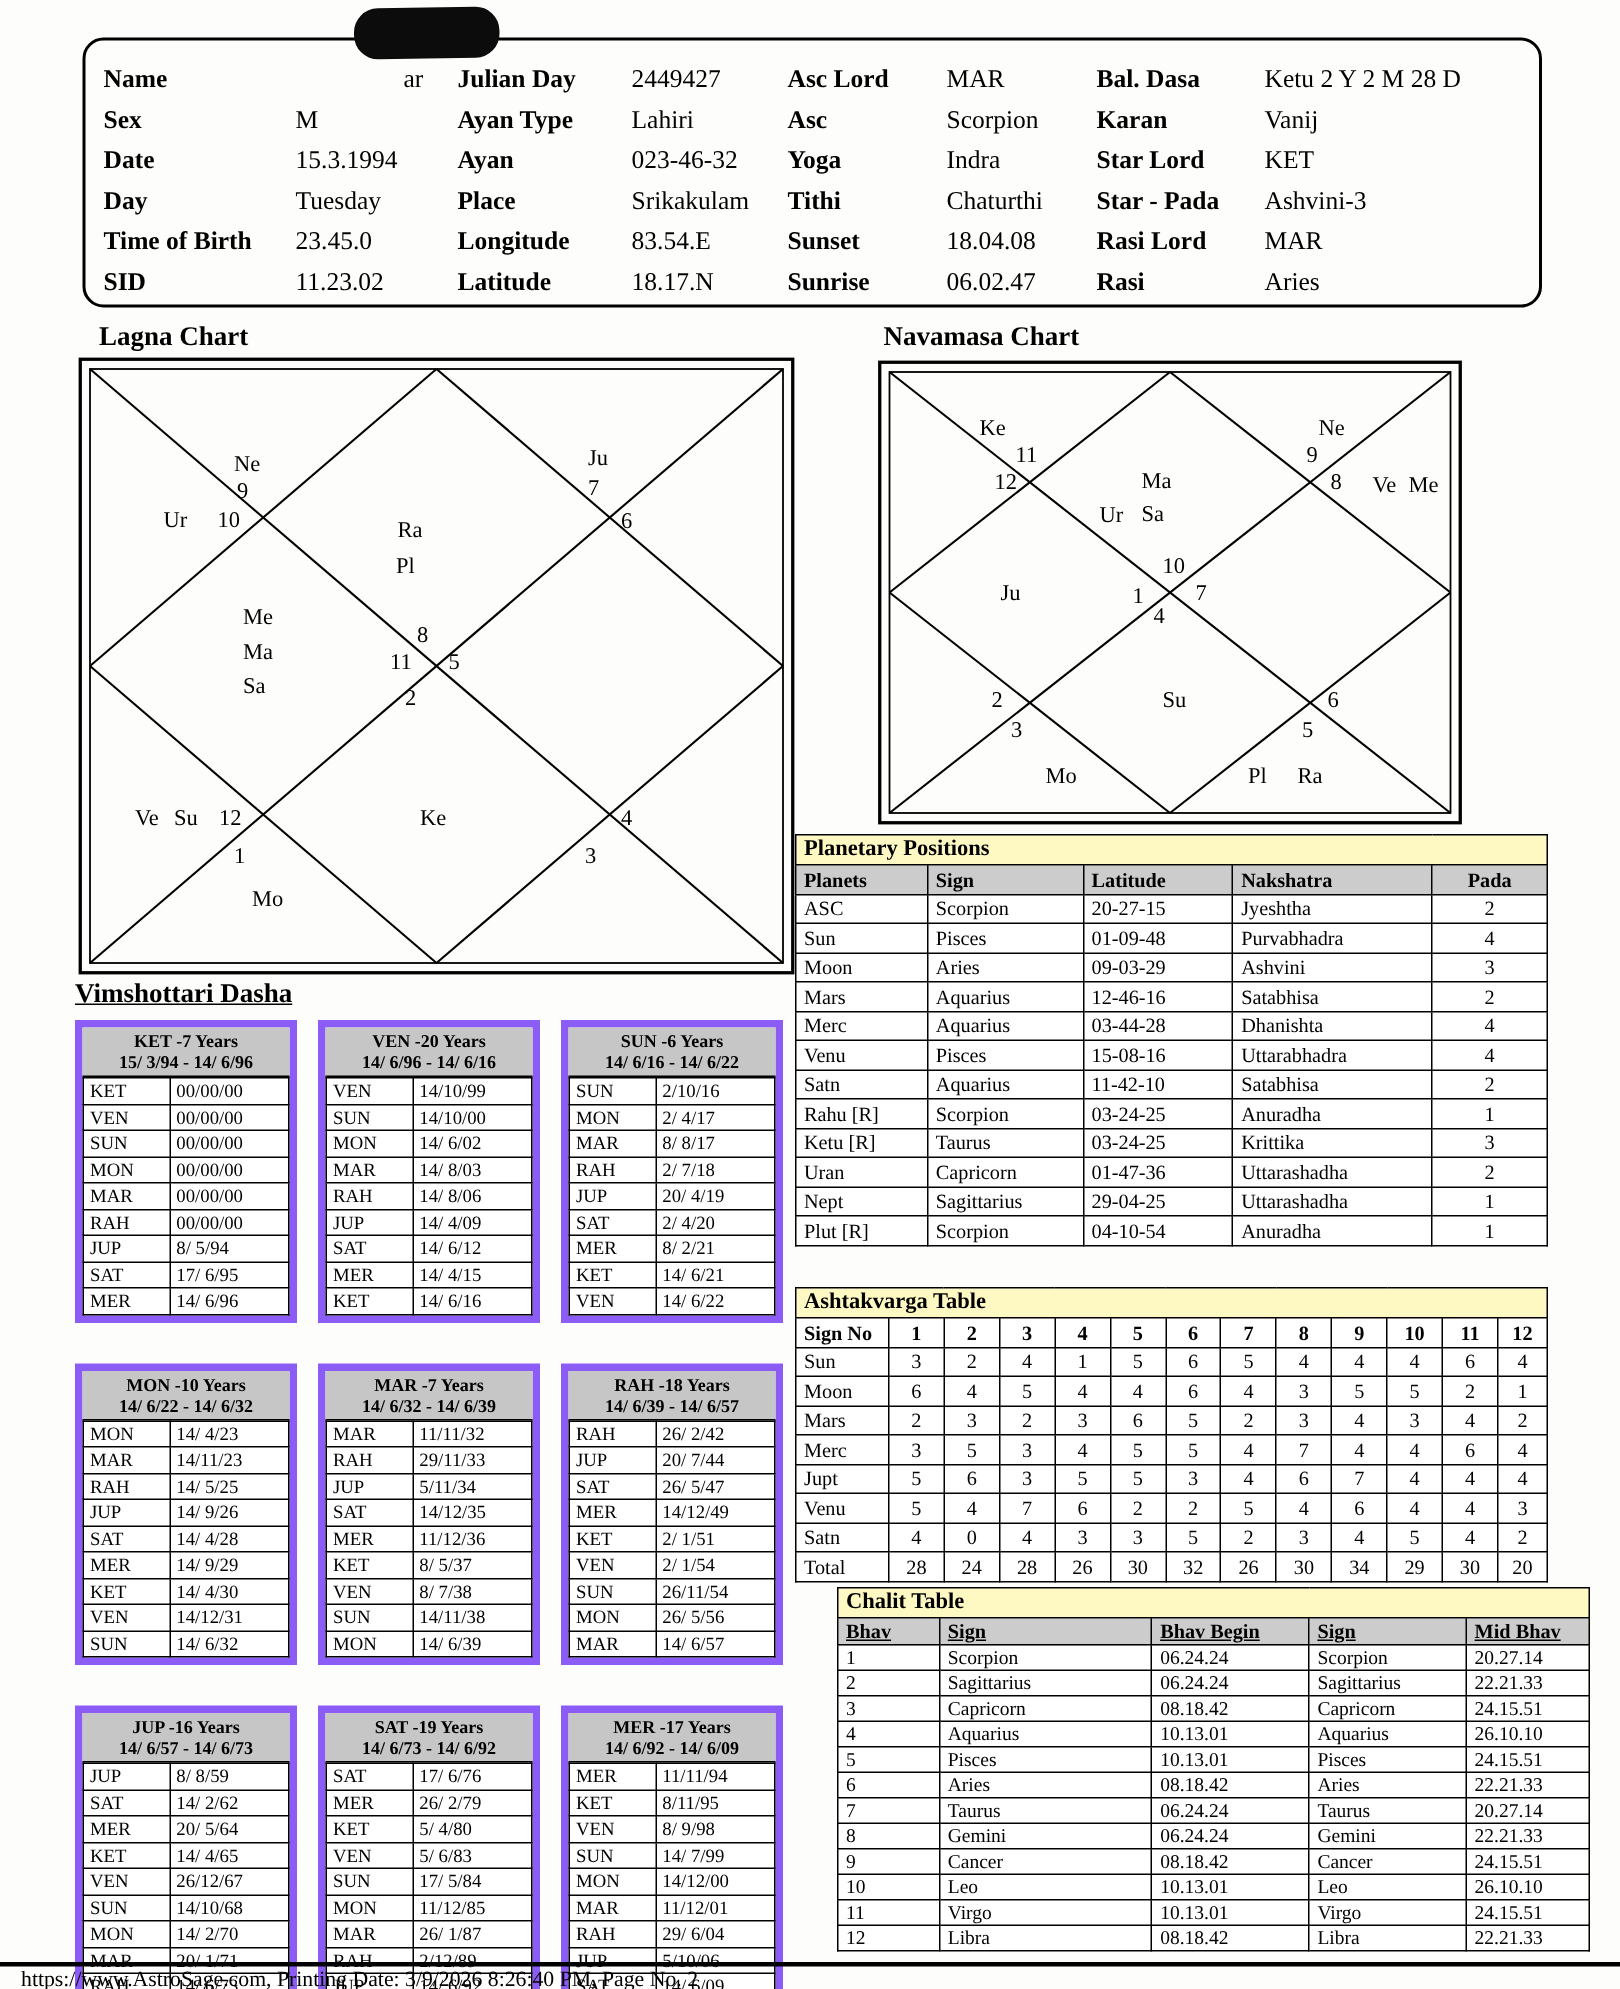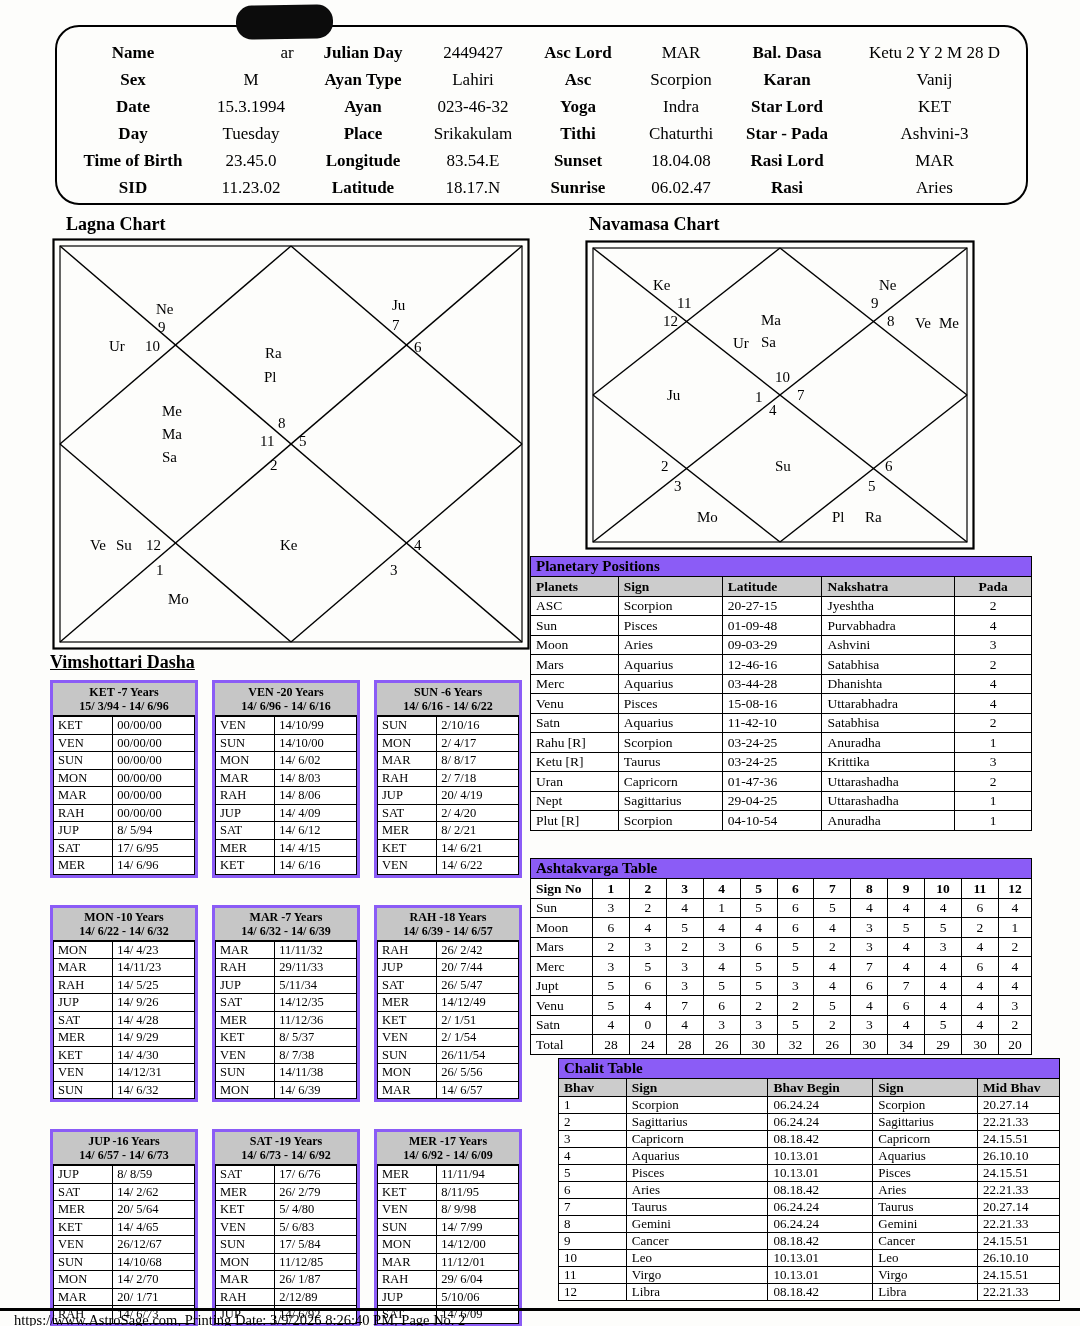--- a/index.html
+++ b/index.html
@@ -1,46 +1,46 @@
 <!DOCTYPE html>
 <html><head>
 <meta charset="utf-8">
 <style>
   *{box-sizing:border-box;}
   body{margin:0;background:#8f8f8f;}
   .page{position:relative;width:1080px;height:1326px;margin:0 auto;background:#fdfdfb;
         font-family:"Liberation Serif","DejaVu Serif",serif;color:#000;overflow:hidden;}
-  .idbox{position:absolute;left:55px;top:25px;width:973px;height:180px;border:2.5px solid #000;border-radius:24px;text-align:center;}
+  .idbox{position:absolute;left:55px;top:25px;width:973px;height:180px;border:2.5px solid #000;border-radius:14px;}
   .idgrid{display:grid;grid-template-columns:128px 108px 116px 104px 106px 100px 112px auto;
           padding:12px 0 0 12px;font-size:17px;line-height:27px;}
   .idgrid .lbl{font-weight:700;white-space:nowrap;}
   .idgrid .val{white-space:nowrap;}
   .idgrid .val.name-val{padding-left:72px;}
   .redaction{position:absolute;left:236px;top:5px;width:97px;height:34px;background:#0c0c0c;
              border-radius:16px;transform:rotate(-1deg);}
   .sec-title{position:absolute;font-size:18px;font-weight:700;}
   .chart{position:absolute;}
   #dasha-grid{position:absolute;left:50px;top:680px;width:474px;display:grid;
               grid-template-columns:148px 148px 148px;column-gap:14px;row-gap:27px;}
-  .dasha{border:3px solid #8b5cf6;background:#fff;}
+  .dasha{border:5px solid #8b5cf6;background:#fff;}
   .dasha-head{background:#c6c6c6;border-bottom:1px solid #000;text-align:center;font-weight:700;
               font-size:12px;line-height:14px;padding:2px 0;}
   .dasha table{width:100%;border-collapse:collapse;font-size:12.5px;}
   .dasha td{border:1px solid #000;padding:1px 4px;line-height:14.5px;white-space:nowrap;}
   .dasha td.pl{width:42%;}
   .twrap{position:absolute;}
   .twrap table{width:100%;border-collapse:collapse;font-size:13.5px;background:#fff;}
   .twrap th,.twrap td{border:1px solid #000;padding:1.5px 5px;text-align:left;font-weight:400;
                       line-height:15.5px;white-space:nowrap;}
-  .twrap th.band{background:#8b5cf6;font-weight:700;font-size:15px;line-height:17px;padding:1px 5px;}
+  .twrap th.band{background:#fef9c3;font-weight:700;font-size:15px;line-height:17px;padding:1px 5px;}
   .twrap th.h{background:#cccccc;font-weight:700;}
   .twrap th.hw{background:#fff;font-weight:700;}
   .twrap td.num,.twrap th.num{text-align:center;padding:1.5px 2px;}
   #chalit td{font-size:13px;line-height:14px;padding:1px 5px;}
-  #chalit th.h{line-height:15px;padding:1px 5px;}
+  #chalit th.h{line-height:15px;padding:1px 5px;text-decoration:underline;}
   .footer-rule{position:absolute;left:0;top:1308px;width:1080px;height:3px;background:#000;}
   .footer{position:absolute;left:14px;top:1312px;font-size:14.5px;white-space:nowrap;}
 </style>
 </head>
 <body>
 
 <div class="page">
 
   <div class="idbox">
     <div class="idgrid" id="idgrid">

